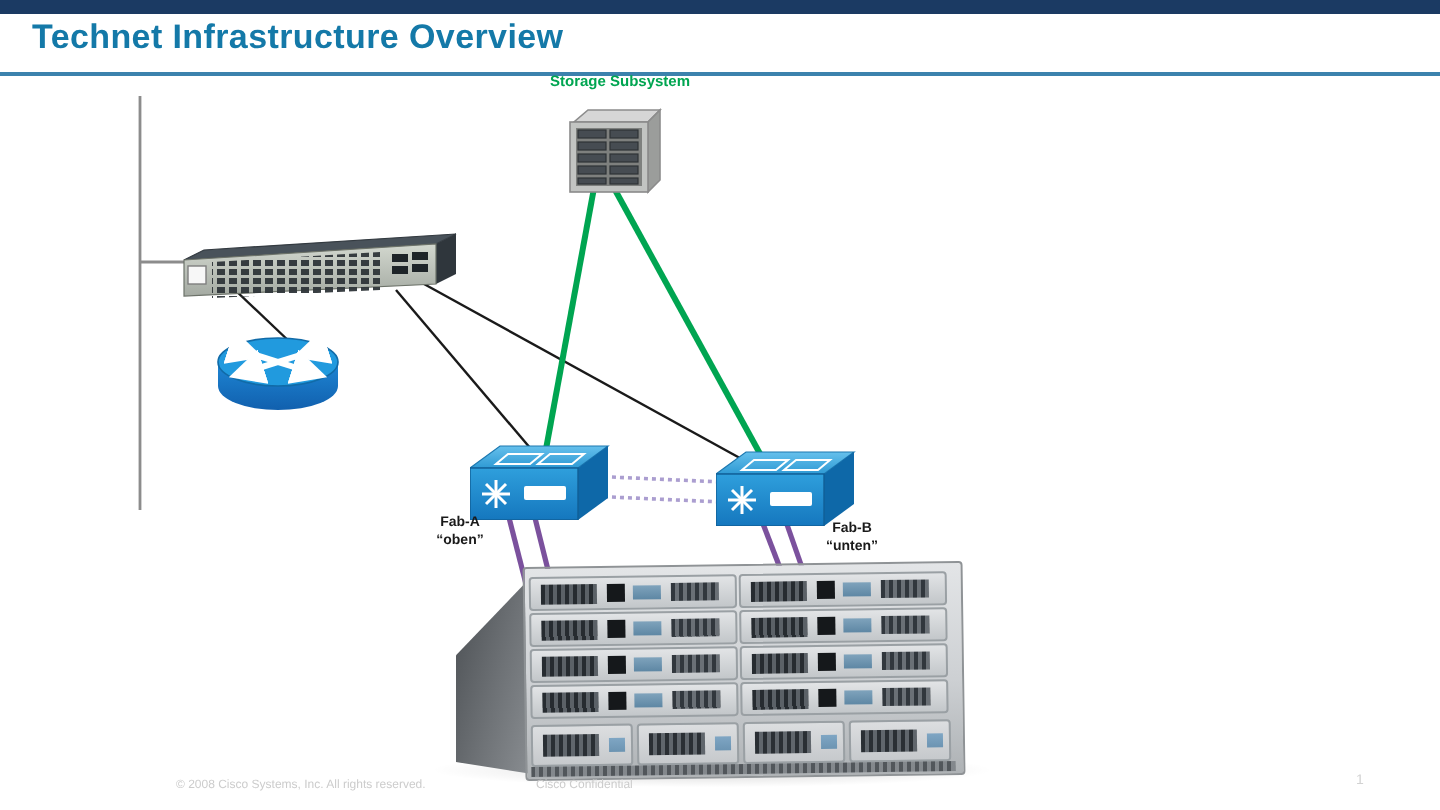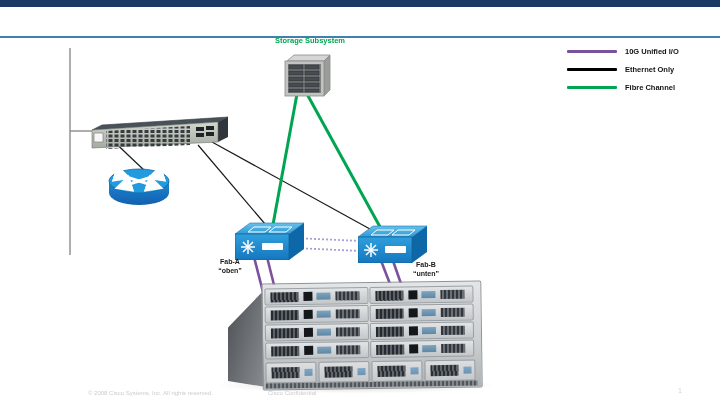--- a/index.html
+++ b/index.html
@@ -63,36 +63,23 @@
   .footer-copy{position:absolute;left:88px;top:390px;font-size:6px;color:#cccccc;}
   .footer-conf{position:absolute;left:268px;top:390px;font-size:6px;color:#cccccc;}
   .footer-page{position:absolute;left:678px;top:387px;font-size:7px;color:#d2d2d2;}
 </style>
 </head>
 <body>
 
 <div class="slide">
 
   <div class="topbar"></div>
+  <div class="title">Technet Infrastructure Overview</div>
   <div class="title-rule"></div>
 
-  <div class="legend">
-    <div class="legend-row">
-      <div class="legend-line" style="background: rgb(123, 81, 157);"></div>
-      <div class="legend-label">10G Unified I/O</div>
-    </div>
-    <div class="legend-row">
-      <div class="legend-line" style="background: rgb(0, 0, 0);"></div>
-      <div class="legend-label">Ethernet Only</div>
-    </div>
-    <div class="legend-row">
-      <div class="legend-line" style="background: rgb(0, 165, 81);"></div>
-      <div class="legend-label">Fibre Channel</div>
-    </div>
-  </div>
 
   <svg class="wires" viewBox="0 0 720 405">
     <line x1="70" y1="48" x2="70" y2="255" stroke="#8c8c8c" stroke-width="1.4"></line>
     <line x1="70" y1="131" x2="98" y2="131" stroke="#8c8c8c" stroke-width="1.4"></line>
     <line x1="107" y1="135" x2="146" y2="172" stroke="#1a1a1a" stroke-width="1.2"></line>
     <line x1="198" y1="145" x2="271" y2="231" stroke="#1a1a1a" stroke-width="1.2"></line>
     <line x1="212" y1="142" x2="379" y2="234" stroke="#1a1a1a" stroke-width="1.2"></line>
     <line x1="297" y1="94" x2="272" y2="230" stroke="#00a551" stroke-width="3"></line>
     <line x1="307" y1="94" x2="385" y2="236" stroke="#00a551" stroke-width="3"></line>
     <line x1="294" y1="238" x2="361" y2="241" stroke="#ab9ed0" stroke-width="1.8" stroke-dasharray="2,2"></line>

